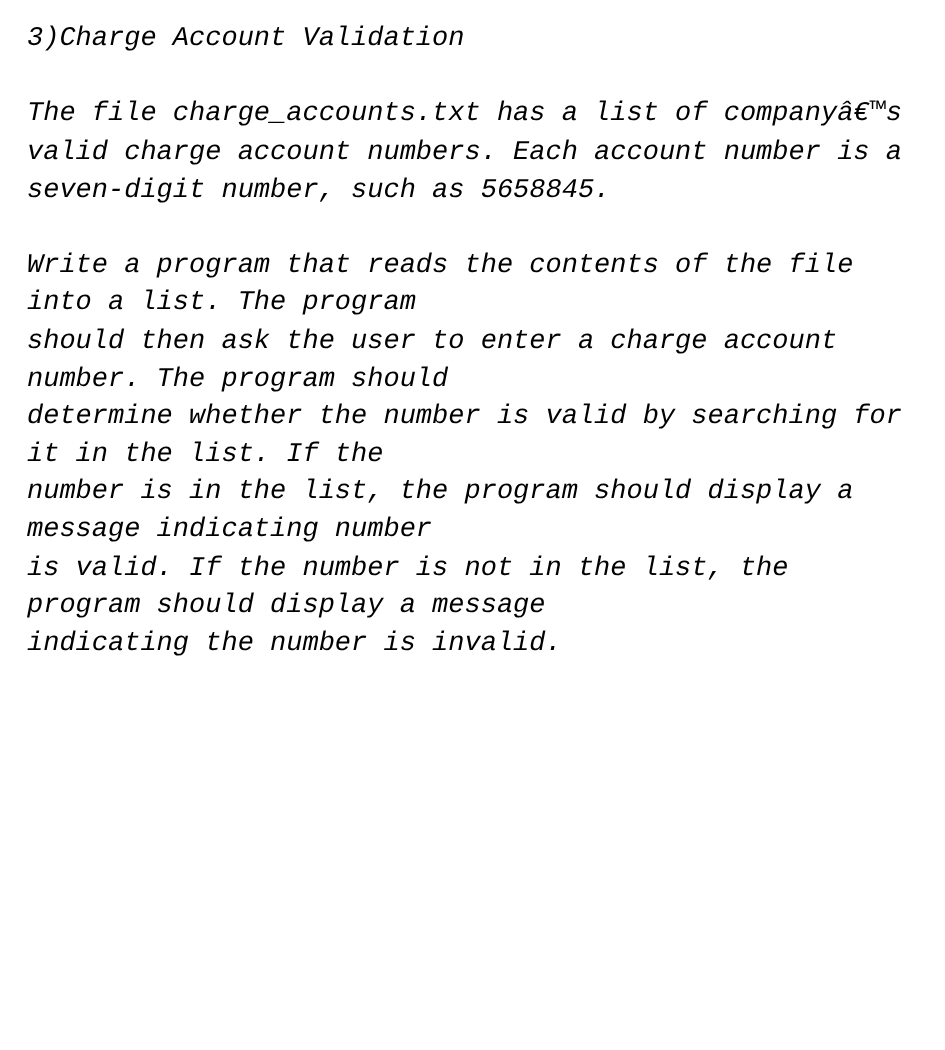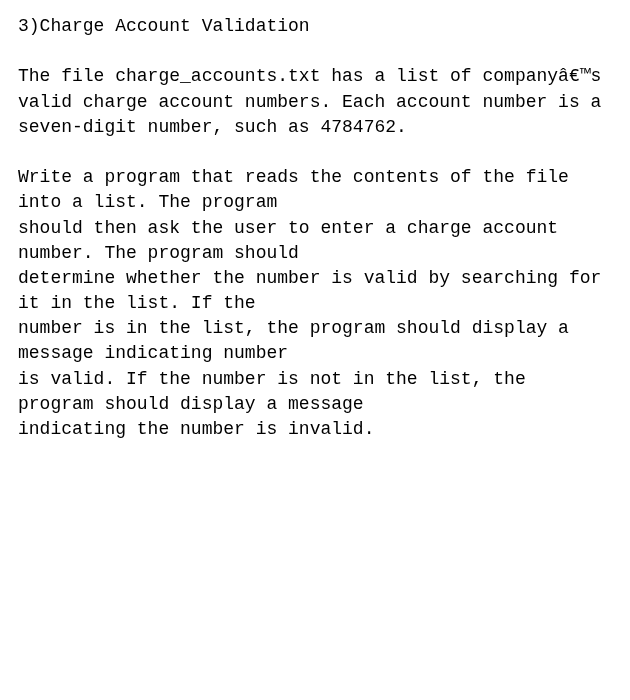--- a/index.html
+++ b/index.html
@@ -15,31 +15,32 @@
       font-size: 18px;
       line-height: 1.4;
       color: #000000;
       padding: 14px 18px;
       overflow: hidden;
     }
     .paragraph {
       margin: 0;
       white-space: pre-wrap;
       word-wrap: break-word;
+      font-style: italic;
     }
     .title {
       margin-bottom: 1.4em;
     }
     .para1 {
       margin-bottom: 1.4em;
     }
   </style>
 </head>
 <body>
 
 <p class="paragraph title">3)Charge Account Validation</p>
-<p class="paragraph para1">The file charge_accounts.txt has a list of companyâ€™s valid charge account numbers. Each account number is a seven-digit number, such as 4784762.</p>
+<p class="paragraph para1">The file charge_accounts.txt has a list of companyâ€™s valid charge account numbers. Each account number is a seven-digit number, such as 5658845.</p>
 <p class="paragraph">Write a program that reads the contents of the file into a list. The program
 should then ask the user to enter a charge account number. The program should
 determine whether the number is valid by searching for it in the list. If the
 number is in the list, the program should display a message indicating number
 is valid. If the number is not in the list, the program should display a message
 indicating the number is invalid.</p>
 
 </body></html>

